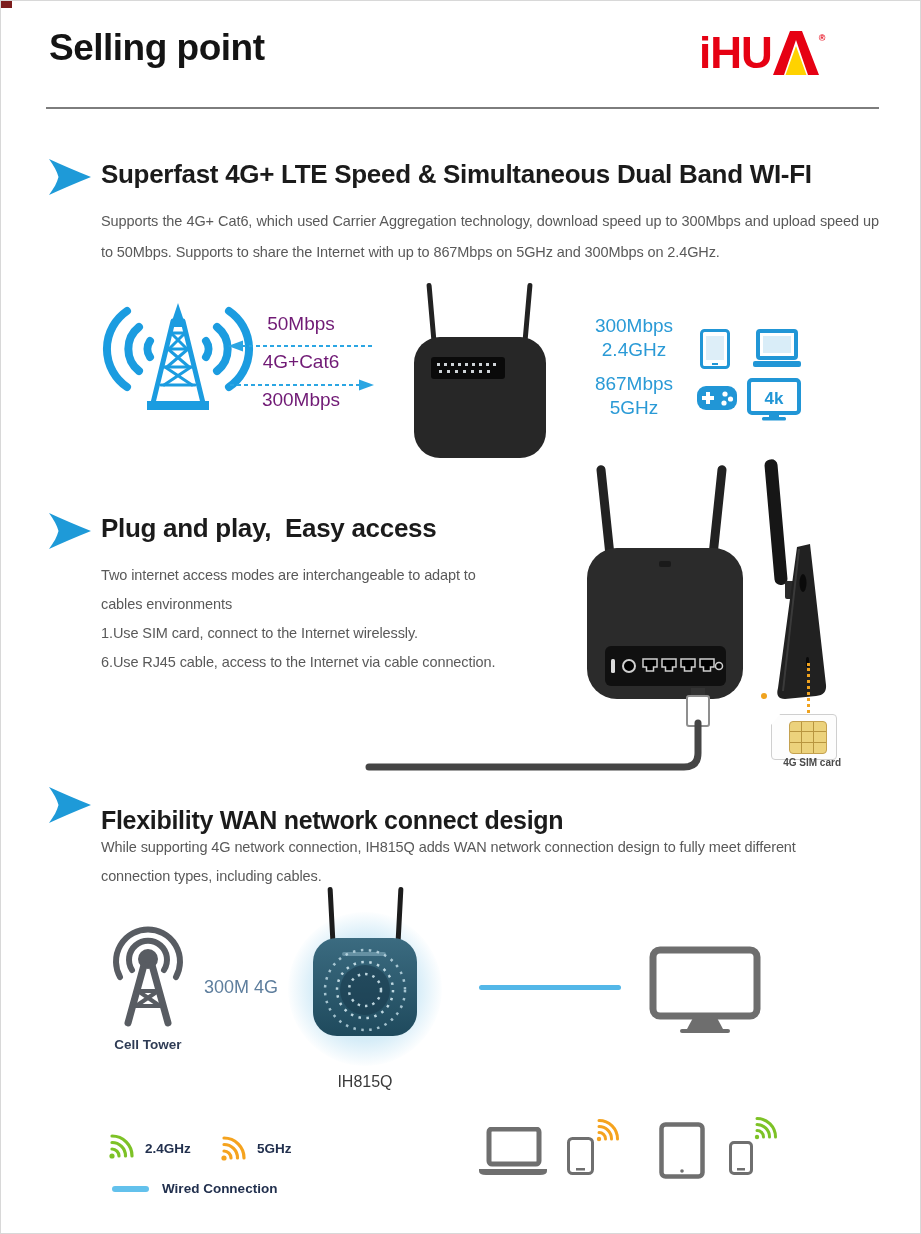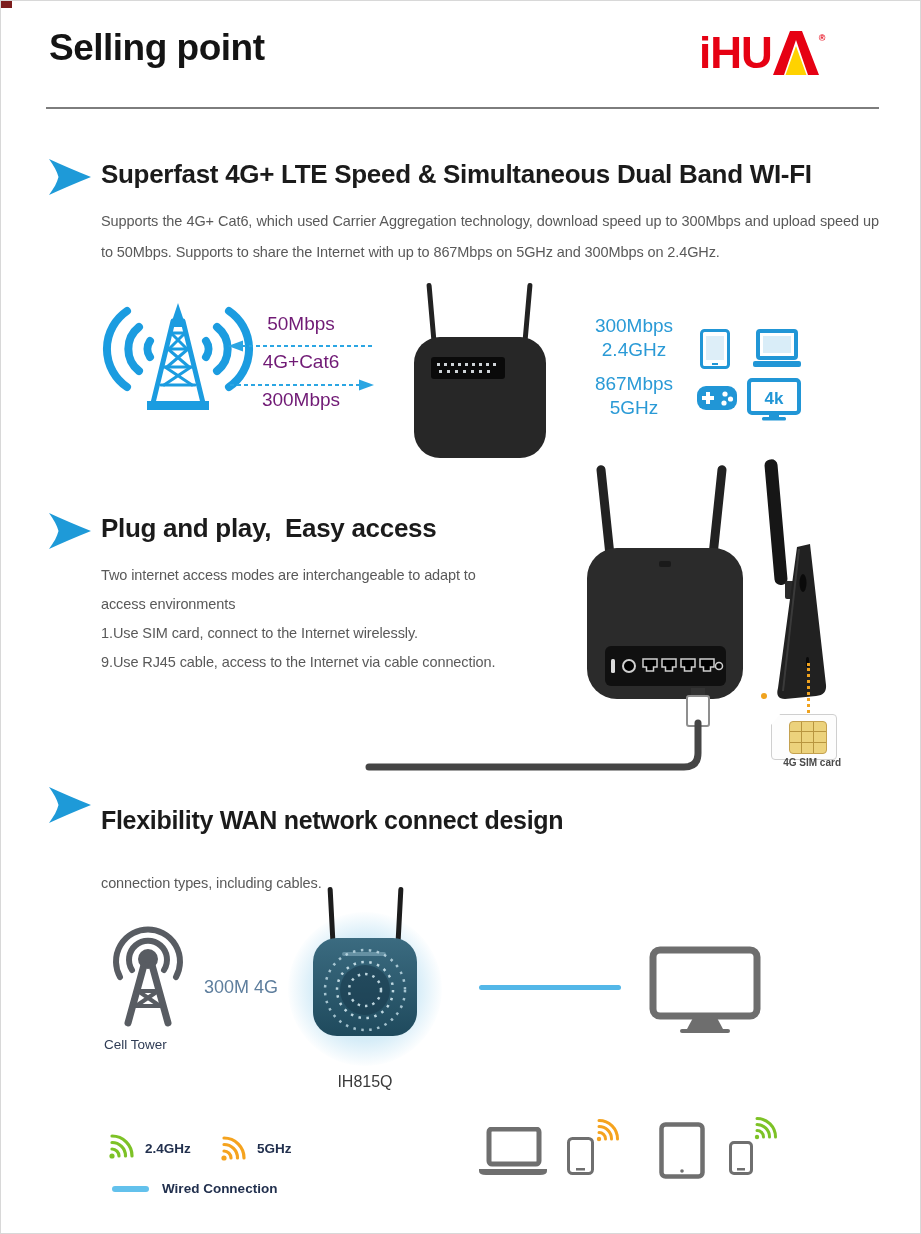--- a/index.html
+++ b/index.html
@@ -33,21 +33,21 @@
     clip-path:polygon(14% 0,100% 0,100% 100%,0 100%,0 24%);}
   .sim-chip{left:788px;top:720px;width:36px;height:31px;background:#ecd27c;border:1px solid #c4a14f;border-radius:4px;}
   .sim-chip-line-v{position:absolute;top:0;width:1px;height:100%;background:#b8953f;}
   .sim-chip-line-h{position:absolute;left:0;width:100%;height:1px;background:#b8953f;}
   .sim-label{left:764px;top:756px;width:76px;text-align:right;font-size:10px;font-weight:bold;color:#4a4a4a;}
   .dotted-yellow{left:806px;top:662px;height:50px;border-left:3px dotted #f0a31f;}
   .yellow-dot{left:760px;top:692px;width:6px;height:6px;border-radius:50%;background:#f0a31f;}
 
   .glow{left:287px;top:911px;width:154px;height:154px;border-radius:50%;
     background:radial-gradient(circle,#b9e0f1 0%,#d7edf8 48%,rgba(255,255,255,0) 72%);}
-  .label-cell-tower{left:103px;top:1036px;width:88px;text-align:left;font-size:13.5px;font-weight:normal;color:#2f3c55;}
+  .label-cell-tower{left:103px;top:1036px;width:88px;text-align:center;font-size:13.5px;font-weight:bold;color:#2f3c55;}
   .label-300m4g{left:203px;top:976px;font-size:18px;color:#5e7e9d;}
   .label-ih815q{left:312px;top:1072px;width:104px;text-align:center;font-size:16px;color:#3a3a3a;}
   .wired-line{left:478px;top:984px;width:142px;height:5px;background:#53b7e8;border-radius:3px;}
   .legend-pill{left:111px;top:1185px;width:37px;height:6px;background:#63c1ec;border-radius:3px;}
   .legend-label{font-size:13.5px;font-weight:bold;color:#22304e;}
 </style>
 </head>
 <body>
 
 <div id="page">
@@ -171,23 +171,23 @@
       </svg>
   </div>
 
   <div class="abs" style="left:48px;top:512px;">
     <svg width="42" height="36" viewBox="0 0 42 36">
       <path d="M0 0 C13 6 27 12 42 18 C27 24 13 30 0 36 C5 29 8 24 9.5 18 C8 12 5 7 0 0 Z" fill="#1e9ad8"></path>
     </svg>
   </div>
   <div class="abs body-text" style="left:100px;top:566px;">Two internet access modes are interchangeable to adapt to</div>
   <div class="abs sec-heading" style="left:100px;top:512px;font-size:26px;">Plug and play,  Easy access</div>
-  <div class="abs body-text" style="left:100px;top:595px;">access environments</div>
+  <div class="abs body-text" style="left:100px;top:595px;">cables environments</div>
   <div class="abs body-text" style="left:100px;top:624px;">1.Use SIM card, connect to the Internet wirelessly.</div>
-  <div class="abs body-text" style="left:100px;top:653px;">9.Use RJ45 cable, access to the Internet via cable connection.</div>
+  <div class="abs body-text" style="left:100px;top:653px;">6.Use RJ45 cable, access to the Internet via cable connection.</div>
 
   <div class="abs antenna" style="left:600px;top:464px;width:9px;height:95px;border-radius:5px;transform:rotate(-6deg);"></div>
   <div class="abs antenna" style="left:712px;top:464px;width:9px;height:95px;border-radius:5px;transform:rotate(6deg);"></div>
   <div class="abs router-back-body"></div>
   <div class="abs" style="left:658px;top:560px;width:12px;height:6px;background:#1a1a1a;border-radius:2px;"></div>
   <div class="abs port-strip">
     <svg width="121" height="40">
       <rect x="6" y="13" width="4" height="14" rx="1.5" fill="#dcdcdc"></rect>
       <circle cx="24" cy="20" r="6" fill="#000" stroke="#cfcfcf" stroke-width="2"></circle>
       <path d="M38 13 h14 v8 h-3.5 v4 h-7 v-4 H38 z" fill="#000" stroke="#cfcfcf" stroke-width="1.5"></path>
@@ -225,21 +225,22 @@
       <span class="sim-chip-line-h" style="top:20px;"></span>
   </div>
   <div class="abs sim-label">4G SIM card</div>
 
   <div class="abs" style="left:48px;top:786px;">
     <svg width="42" height="36" viewBox="0 0 42 36">
       <path d="M0 0 C13 6 27 12 42 18 C27 24 13 30 0 36 C5 29 8 24 9.5 18 C8 12 5 7 0 0 Z" fill="#1e9ad8"></path>
     </svg>
   </div>
   <div class="abs sec-heading" style="left:100px;top:786px;font-size:25px;margin-top:19px;">Flexibility WAN network connect design</div>
-  <div class="abs body-text" style="left:100px;top:867px;width:778px;margin-top:7px;">connection types, including cables.</div>
+  <div class="abs body-text" style="left:100px;top:838px;width:778px;">While supporting 4G network connection, IH815Q adds WAN network connection design to fully meet different</div>
+  <div class="abs body-text" style="left:100px;top:867px;width:778px;">connection types, including cables.</div>
 
   <div class="abs" style="left:103px;top:918px;">
     <svg width="88" height="112" viewBox="0 0 88 112" fill="none" stroke="#585c62" stroke-linecap="round">
       <path d="M16 58 A32 32 0 1 1 72 58" stroke-width="6"></path>
       <path d="M28 51 A19 19 0 1 1 60 51" stroke-width="6"></path>
       <circle cx="44" cy="40" r="10" fill="#585c62" stroke="none"></circle>
       <path d="M40 46 L24 104 M48 46 L64 104" stroke-width="7"></path>
       <path d="M34 72 L54 72 M30 87 L58 87" stroke-width="4"></path>
       <path d="M34 72 L56 87 M54 72 L32 87" stroke-width="4"></path>
     </svg>

